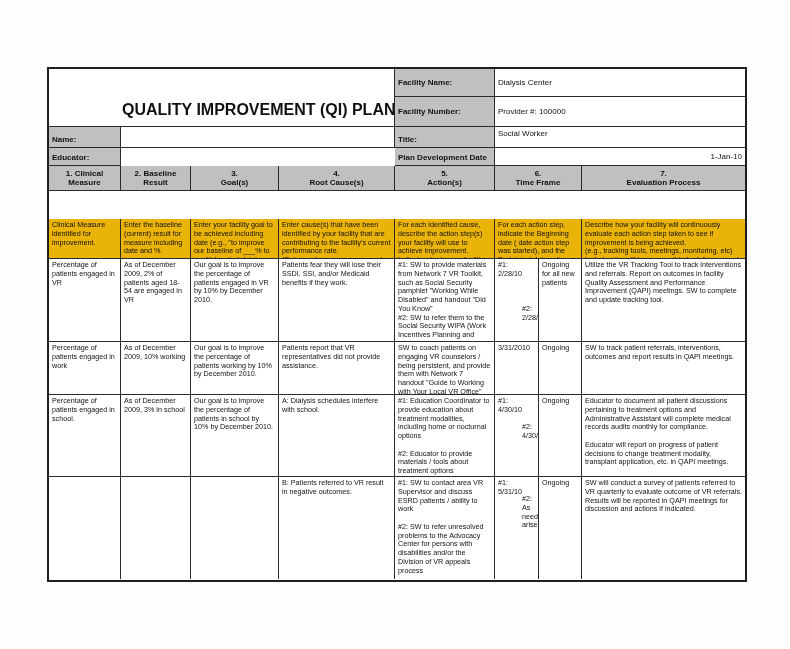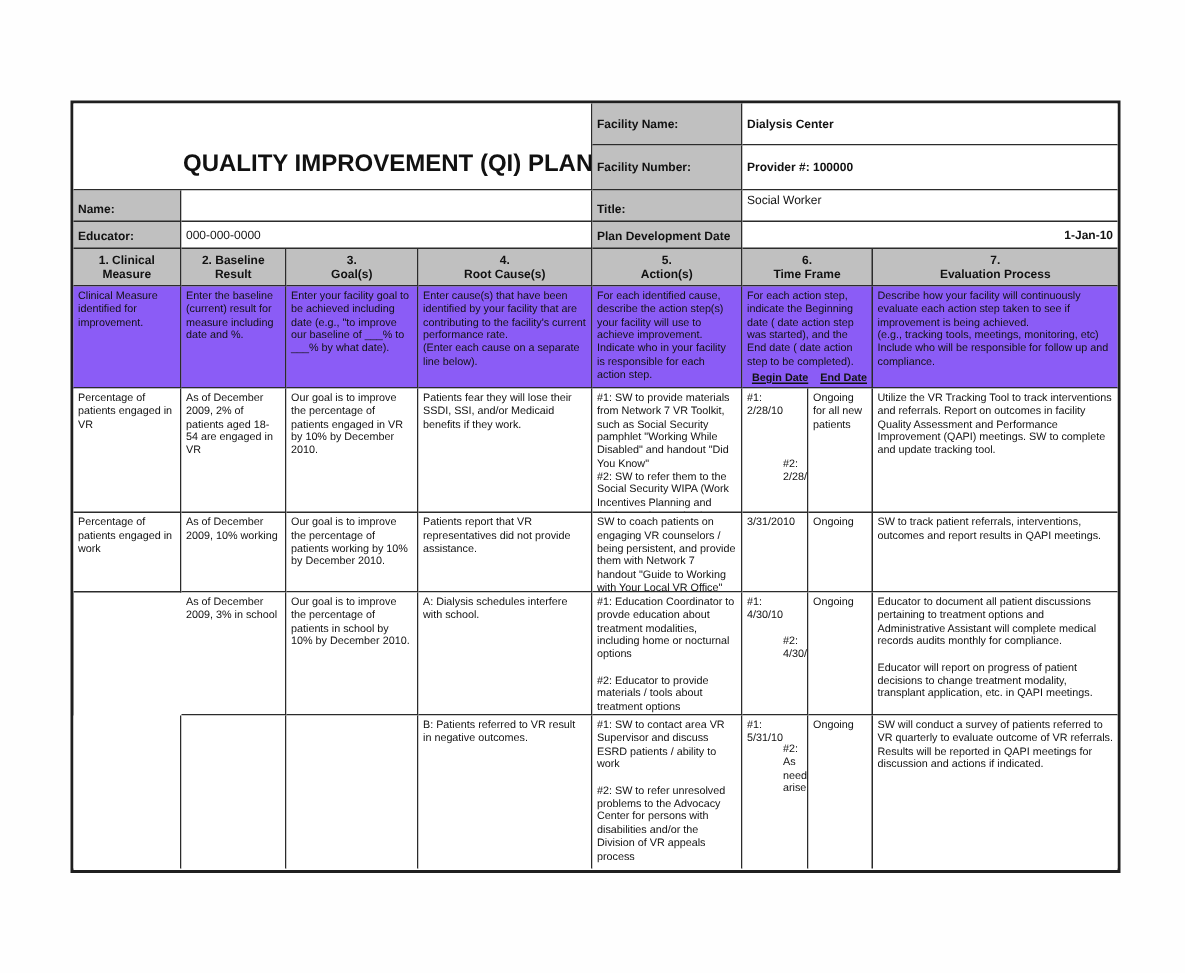--- a/index.html
+++ b/index.html
@@ -10,29 +10,29 @@
     grid-template-columns:72px 70px 88px 116px 100px 44px 43px 163px;
     grid-template-rows:28px 30px 21px 18px 25px 68px 83px 53px 82px 102px;
     border:2px solid #1f1f1f;background:#fff;
   }
   .cell{border-right:1px solid #2b2b2b;border-bottom:1px solid #2b2b2b;box-sizing:border-box;
         padding:2px 3px;font-size:7.2px;line-height:1.22;overflow:hidden;white-space:pre-wrap;}
   .last-col{border-right:none;}
   .last-row{border-bottom:none;}
   .gray{background:#c0c0c0;}
   .white{background:#ffffff;}
-  .bold{font-weight:bold;}
+  .bold{font-weight:normal;}
   .label{font-size:8px;font-weight:bold;display:flex;align-items:flex-end;}
   .label-mid{font-size:8px;font-weight:bold;display:flex;align-items:center;}
   .val{font-size:8px;display:flex;align-items:center;}
   .colhead{font-size:8px;font-weight:bold;text-align:center;display:flex;flex-direction:column;justify-content:center;white-space:pre-line;line-height:1.15;}
   .title-block{display:block;padding-top:13px;}
   .title-line1{font-size:16px;font-weight:bold;margin-left:70px;white-space:nowrap;}
   .right{justify-content:flex-end;text-align:left;}
-  .instr{background:#8b5cf6;}
+  .instr{background:#eab308;margin-top:28px;}
   .tf-instr{display:flex;flex-direction:column;}
   .tf-labels{margin-top:2px;display:flex;gap:8px;justify-content:flex-end;}
   .tf-labels span{font-weight:bold;text-decoration:underline;white-space:nowrap;}
   .begin-cell{display:flex;flex-direction:row;}
   .gap-lg{margin-top:44px;}
   .gap-md{margin-top:26px;}
   .gap-sm{margin-top:16px;}
 </style>
 </head>
 <body>
@@ -48,21 +48,20 @@
     <div class="cell white val bold last-col" style="grid-area:1/6/2/9">Dialysis Center</div>
     <div class="cell gray label-mid" style="grid-area:2/5/3/6">Facility Number:</div>
     <div class="cell white val bold last-col" style="grid-area:2/6/3/9">Provider #: 100000</div>
 
     <div class="cell gray label" style="grid-area:3/1/4/2">Name:</div>
     <div class="cell white val" style="grid-area:3/2/4/5"></div>
     <div class="cell gray label" style="grid-area:3/5/4/6">Title:</div>
     <div class="cell white val last-col" style="grid-area:3/6/4/9;align-items:flex-start">Social Worker</div>
 
     <div class="cell gray label" style="grid-area:4/1/5/2">Educator:</div>
-    <div class="cell white val" style="grid-area:4/2/5/5">000-000-0000</div>
     <div class="cell gray label" style="grid-area:4/5/5/6">Plan Development Date</div>
     <div class="cell white val bold right last-col" style="grid-area:4/6/5/9">1-Jan-10</div>
 
     <div class="cell gray colhead" style="grid-area:5/1/6/2">1. Clinical
 Measure</div>
     <div class="cell gray colhead" style="grid-area:5/2/6/3">2. Baseline
 Result</div>
     <div class="cell gray colhead" style="grid-area:5/3/6/4">3.
 Goal(s)</div>
     <div class="cell gray colhead" style="grid-area:5/4/6/5">4.
@@ -109,20 +108,21 @@
     <div class="cell white" style="grid-area:8/3/9/4">Our goal is to improve the percentage of patients working by 10% by December 2010.</div>
     <div class="cell white" style="grid-area:8/4/9/5">Patients report that VR representatives did not provide assistance.</div>
     <div class="cell white" style="grid-area:8/5/9/6">SW to coach patients on engaging VR counselors / being persistent, and provide them with Network 7 handout "Guide to Working with Your Local VR Office"</div>
     <div class="cell white begin-cell" style="grid-area:8/6/9/7">
       <span>3/31/2010</span>
       <span></span>
     </div>
     <div class="cell white" style="grid-area:8/7/9/8">Ongoing</div>
     <div class="cell white last-col" style="grid-area:8/8/9/9">SW to track patient referrals, interventions, outcomes and report results in QAPI meetings.</div>
 
+    <div class="cell white" style="grid-area:9/1/10/2">Percentage of patients engaged in school.</div>
     <div class="cell white" style="grid-area:9/2/10/3">As of December 2009, 3% in school</div>
     <div class="cell white" style="grid-area:9/3/10/4">Our goal is to improve the percentage of patients in school by 10% by December 2010.</div>
     <div class="cell white" style="grid-area:9/4/10/5">A: Dialysis schedules interfere with school.</div>
     <div class="cell white" style="grid-area:9/5/10/6">#1: Education Coordinator to provde education about treatment modalities, including home or nocturnal options
 
 #2: Educator to provide materials / tools about treatment options (www.homedialysis.org; Dialysis Facility Compare; UNOS)</div>
     <div class="cell white begin-cell" style="grid-area:9/6/10/7">
       <span>#1: 4/30/10</span>
       <span class="gap-md">#2: 4/30/10</span>
     </div>

